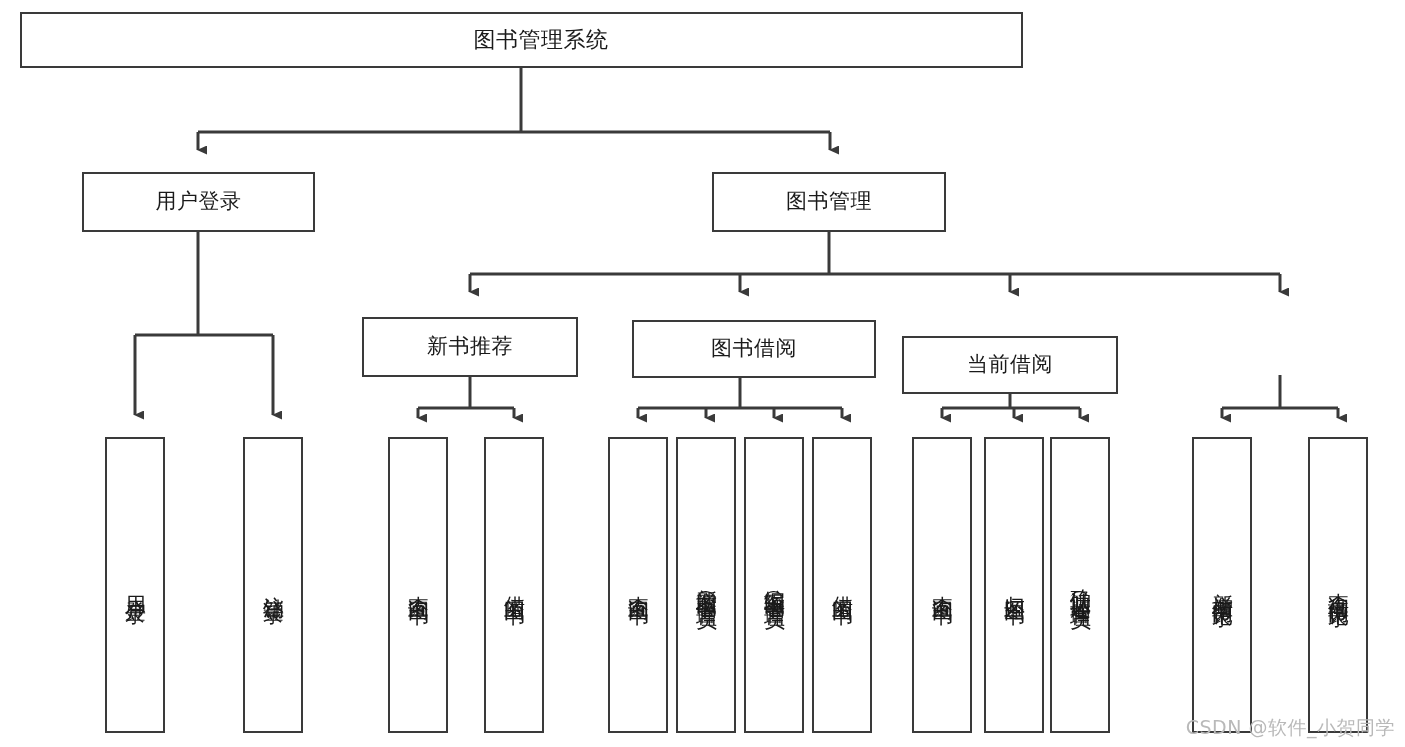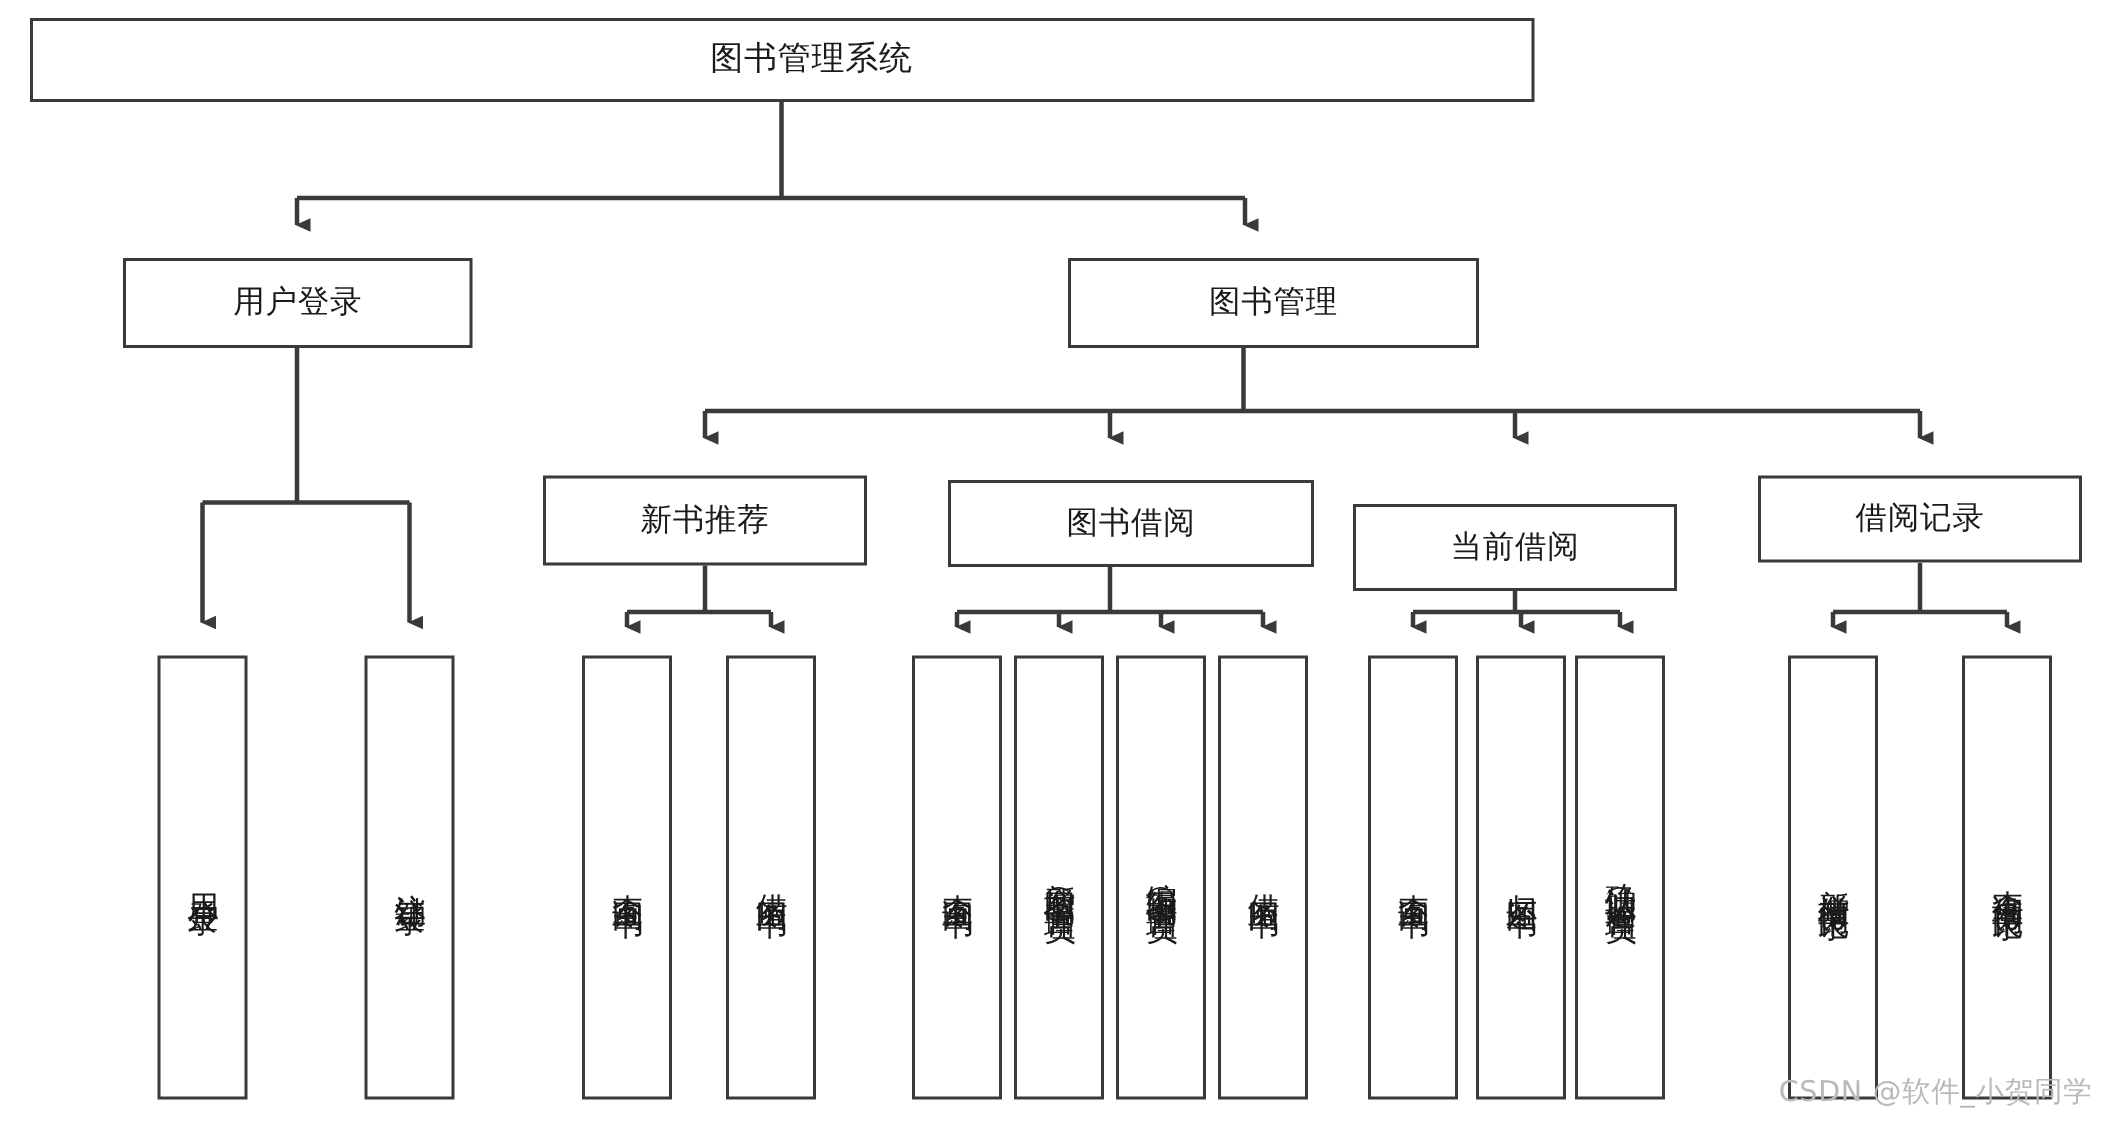--- a/index.html
+++ b/index.html
@@ -121,35 +121,32 @@
     </g>
   </svg>
 
   <div class="node-box" id="node-root" style="left: 20px; top: 12px; width: 1003px; height: 56px; padding-left: 39px;">
     <span class="node-label-h title-label">图书管理系统</span>
   </div>
 
   <div class="node-box" id="node-l2-0" style="left: 82px; top: 172px; width: 233px; height: 60px;">
     <span class="node-label-h">用户登录</span>
   </div>
-  <div class="node-box" id="node-l2-1" style="left: 712px; top: 172px; width: 274px; height: 60px;">
+  <div class="node-box" id="node-l2-1" style="left: 712px; top: 172px; width: 234px; height: 60px;">
     <span class="node-label-h">图书管理</span>
   </div>
 
   <div class="node-box" id="node-l3-0" style="left: 362px; top: 317px; width: 216px; height: 60px;">
     <span class="node-label-h">新书推荐</span>
   </div>
   <div class="node-box" id="node-l3-1" style="left: 632px; top: 320px; width: 244px; height: 58px;">
     <span class="node-label-h">图书借阅</span>
   </div>
   <div class="node-box" id="node-l3-2" style="left: 902px; top: 336px; width: 216px; height: 58px;">
     <span class="node-label-h">当前借阅</span>
-  </div>
-  <div class="node-box" id="node-l3-3" style="left: 1172px; top: 317px; width: 216px; height: 58px;">
-    <span class="node-label-h">借阅记录</span>
   </div>
 
   <div class="node-box" id="node-leaf-0" style="left: 105px; top: 437px; width: 60px; height: 296px;">
     <span class="node-label-v">用户登录</span>
   </div>
   <div class="node-box" id="node-leaf-1" style="left: 243px; top: 437px; width: 60px; height: 296px;">
     <span class="node-label-v">注销登录</span>
   </div>
   <div class="node-box" id="node-leaf-2" style="left: 388px; top: 437px; width: 60px; height: 296px;">
     <span class="node-label-v">查询图书</span>

